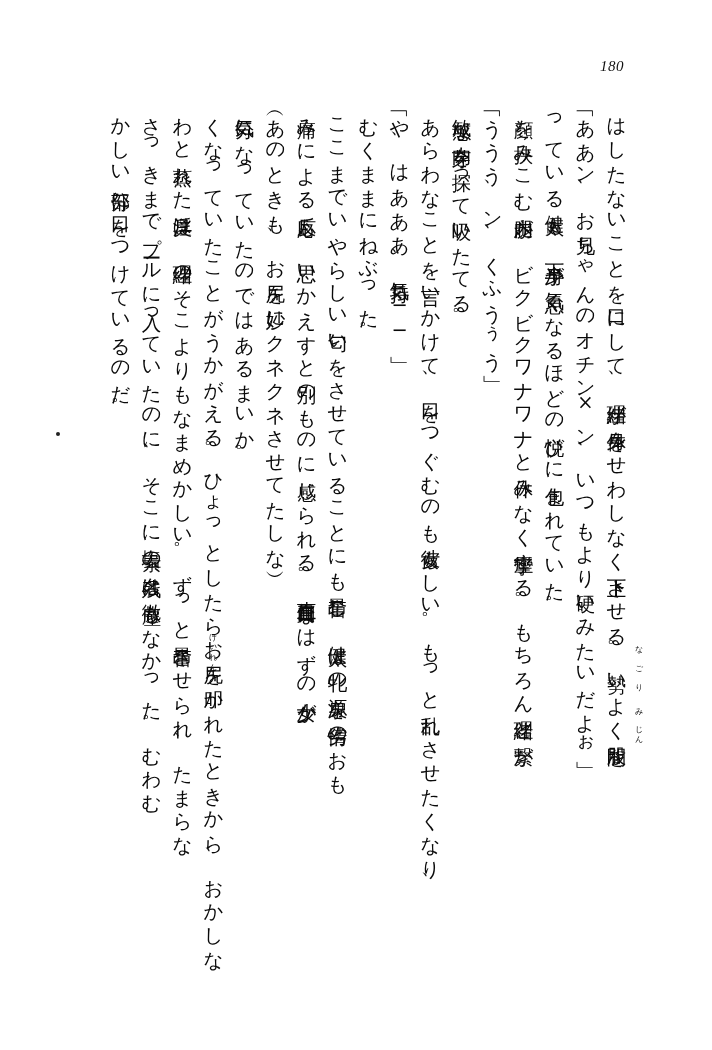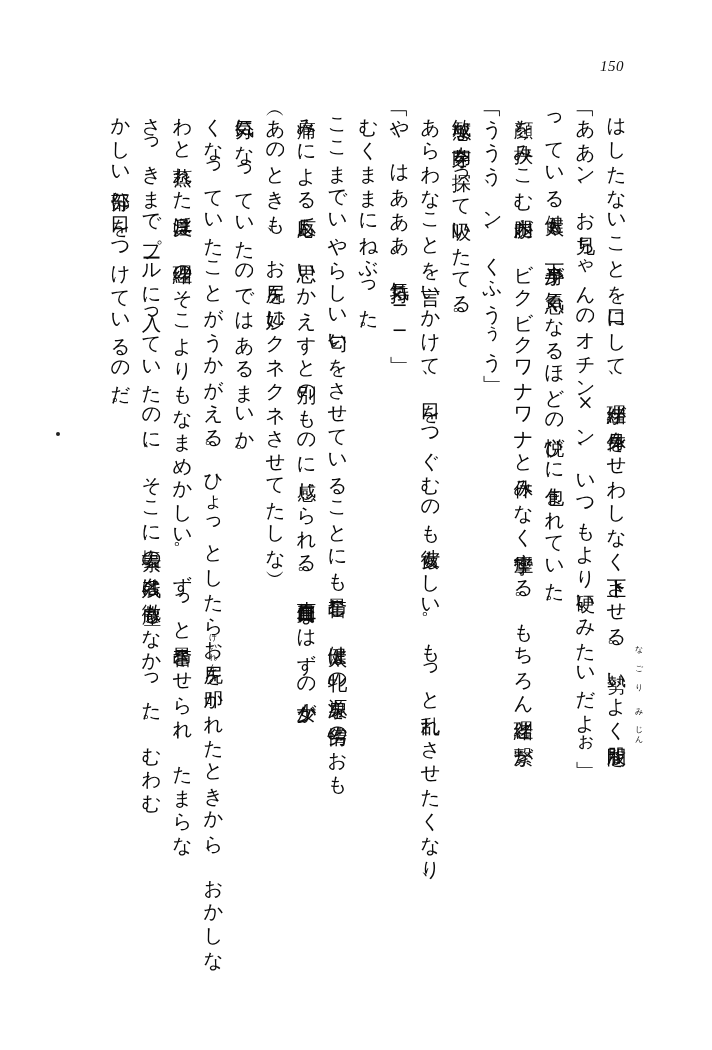--- a/index.html
+++ b/index.html
@@ -69,21 +69,21 @@
     height: 4px;
     border-radius: 50%;
     background: #222;
   }
 </style>
 </head>
 <body>
 
 <div class="page">
 
-  <div class="page-number">150</div>
+  <div class="page-number">180</div>
 
   <div class="text-body">
     <div class="col">かしい部分に口をつけているのだ。</div>
     <div class="col">さっきまでプールに入っていたのに、そこに塩素の名残は微塵もなかった。むわむ</div>
     <div class="col">わと蒸れた淫臭は、理緒のそこよりもなまめかしい。ずっと昂奮させられ、たまらな</div>
     <div class="col">くなっていたことがうかがえる。ひょっとしたらお尻を叩かれたときから、おかしな</div>
     <div class="col">気分になっていたのではあるまいか。</div>
     <div class="col">（あのときも、お尻を妙にクネクネさせてたしな）</div>
     <div class="col">痛みによる反応も、思いかえすと別のものに感じられる。生真面目なはずの少女が</div>
     <div class="col">ここまでいやらしい匂いをさせていることにも昂奮し、健太は牝の源泉を劣情のおも</div>

